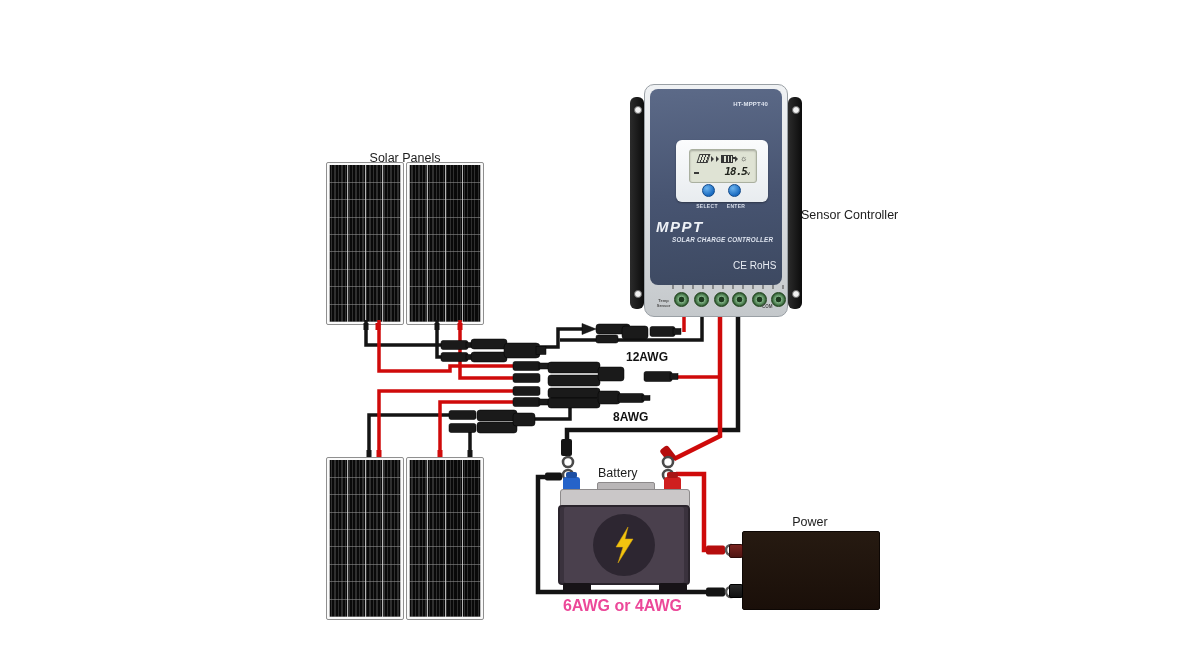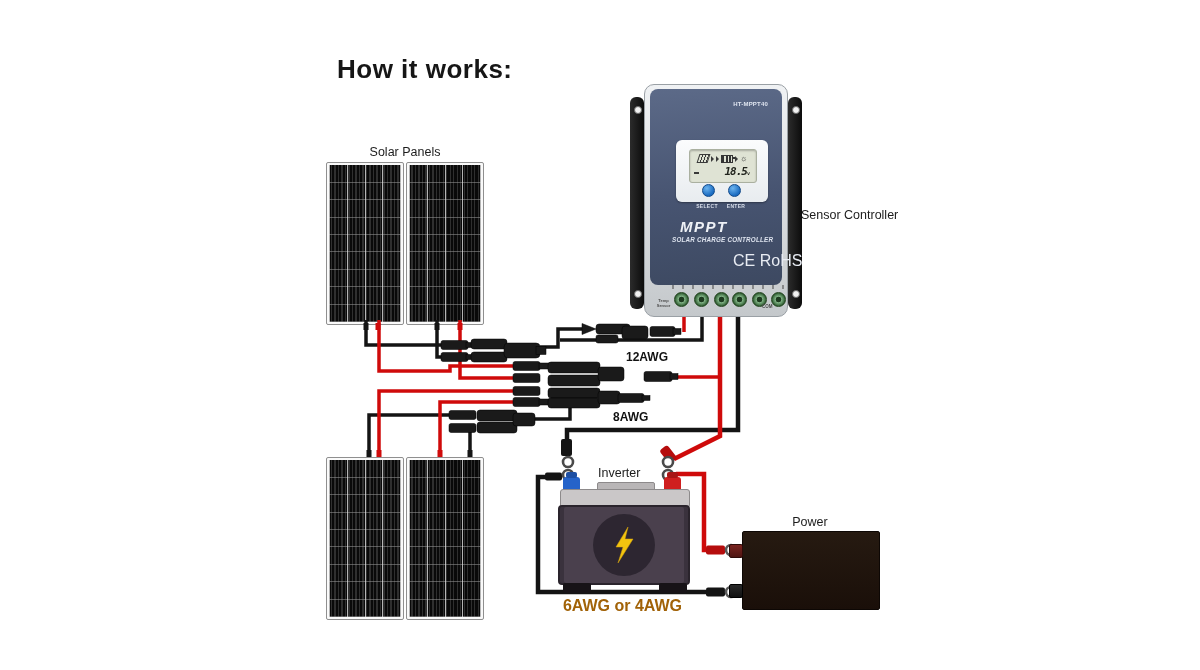--- a/index.html
+++ b/index.html
@@ -6,21 +6,21 @@
   .canvas{position:relative;width:1200px;height:670px;background:#fff;overflow:hidden;
           font-family:"Liberation Sans", sans-serif;}
   .abs{position:absolute;}
   svg{display:block;}
 
   
   .title{font-size:26px;font-weight:700;color:#161616;letter-spacing:.5px;}
   .lbl{font-size:12.5px;color:#1c1c1c;}
   .lbl-c{text-align:center;}
   .awg{font-size:12px;font-weight:700;color:#111;}
-  .awg-big{font-size:16px;font-weight:700;color:#a16207;text-align:center;}
+  .awg-big{font-size:16px;font-weight:700;color:#ec4899;text-align:center;}
 
   
   .panel{position:absolute;width:78px;height:163px;background:#fafafa;border:1px solid #8f8f8f;
          border-radius:2px;padding:2px;box-sizing:border-box;}
   .cells{width:100%;height:100%;background-color:#131313;background-image:
     repeating-linear-gradient(90deg, rgba(225,225,225,.8) 0 1px, rgba(0,0,0,0) 1px 17.8px),
     repeating-linear-gradient(0deg, rgba(150,150,150,.55) 0 1px, rgba(0,0,0,0) 1px 17.4px),
     repeating-linear-gradient(90deg, #090909 0 2px, #2f2f2f 2px 3.5px);}
 
   
@@ -49,25 +49,25 @@
   .bat-ico:after{content:"";position:absolute;right:-3px;top:1px;width:2px;height:2px;background:#333;}
   .lcd-sun{font-size:8px;line-height:8px;color:#2e2e2e;}
   .lcd-val{position:absolute;right:7px;bottom:4px;font-family:"DejaVu Sans Mono",monospace;
            font-weight:700;font-style:italic;font-size:11px;color:#20231c;letter-spacing:-1px;}
   .lcd-unit{font-size:5px;font-style:normal;}
   .lcd-dash{position:absolute;left:4px;bottom:8px;width:5px;height:2px;background:#3a3a3a;}
   .cc-btn{position:absolute;top:44px;width:11px;height:11px;border-radius:50%;
           background:radial-gradient(circle at 35% 30%,#6cb4ef,#1a6bc0 70%);border:1px solid #10498a;}
   .cc-btnlbl{position:absolute;top:203px;width:30px;text-align:center;font-size:5px;font-weight:700;
              color:#d8deea;letter-spacing:.3px;}
-  .cc-brand{position:absolute;left:680px;top:219px;color:#eef1f6;font-size:15px;line-height:15px;
+  .cc-brand{position:absolute;left:656px;top:219px;color:#eef1f6;font-size:15px;line-height:15px;
             font-weight:700;font-style:italic;letter-spacing:1.5px;}
   .cc-sub{position:absolute;left:672px;top:236px;color:#dde3ee;font-size:6.3px;font-weight:700;
           font-style:italic;letter-spacing:.2px;}
-  .cc-cert{position:absolute;left:733px;top:252px;color:#e8ecf3;font-size:16px;}
+  .cc-cert{position:absolute;left:733px;top:260px;color:#e8ecf3;font-size:10px;}
   .cc-polarity{position:absolute;left:672px;top:285px;width:112px;height:4px;
     background:repeating-linear-gradient(90deg,#6a6a6a 0 2px,transparent 2px 10px);opacity:.7;}
   .term{position:absolute;top:292px;width:15px;height:15px;border-radius:50%;
         background:radial-gradient(circle,#1d3a1f 0 28%,#7fb183 34%,#2c5a2f 72%,#274f2a 100%);
         border:1px solid #21431d;box-sizing:border-box;}
   .cc-com{position:absolute;left:762px;top:304px;font-size:4.5px;color:#4c4c4c;font-weight:700;}
   .cc-temp{position:absolute;left:655px;top:299px;width:17px;font-size:4px;line-height:4.5px;
            color:#4c4c4c;font-weight:700;text-align:center;}
 
   
@@ -87,26 +87,25 @@
   
   .inv-box{position:absolute;left:742px;top:531px;width:136px;height:77px;border-radius:2px;
            background:linear-gradient(180deg,#261a11 0%,#1a0f09 100%);border:1px solid #0d0704;}
   .inv-term{position:absolute;width:14px;height:14px;border-radius:2px;box-sizing:border-box;}
 </style>
 </head>
 <body>
 
 <div class="canvas">
 
-  <div class="abs title" style="left:337px;top:54px;">How it works:</div>
-  <div class="abs lbl lbl-c" style="left:340px;top:145px;width:130px;">Solar Panels</div>
+  <div class="abs lbl lbl-c" style="left:340px;top:151px;width:130px;">Solar Panels</div>
   <div class="abs lbl" style="left:801px;top:208px;">Sensor Controller</div>
   <div class="abs awg" style="left:626px;top:350px;">12AWG</div>
   <div class="abs awg" style="left:613px;top:410px;">8AWG</div>
-  <div class="abs lbl" style="left:598px;top:466px;">Inverter</div>
+  <div class="abs lbl" style="left:598px;top:466px;">Battery</div>
   <div class="abs lbl lbl-c" style="left:742px;top:515px;width:136px;">Power Inverter(Optional)</div>
   <div class="abs awg-big" style="left:555px;top:597px;width:135px;">6AWG or 4AWG</div>
 
   <div class="panel" style="left:326px;top:162px;">
       <div class="cells"></div>
     </div>
   <div class="panel" style="left:406px;top:162px;">
       <div class="cells"></div>
     </div>
   <div class="panel" style="left:326px;top:457px;">

